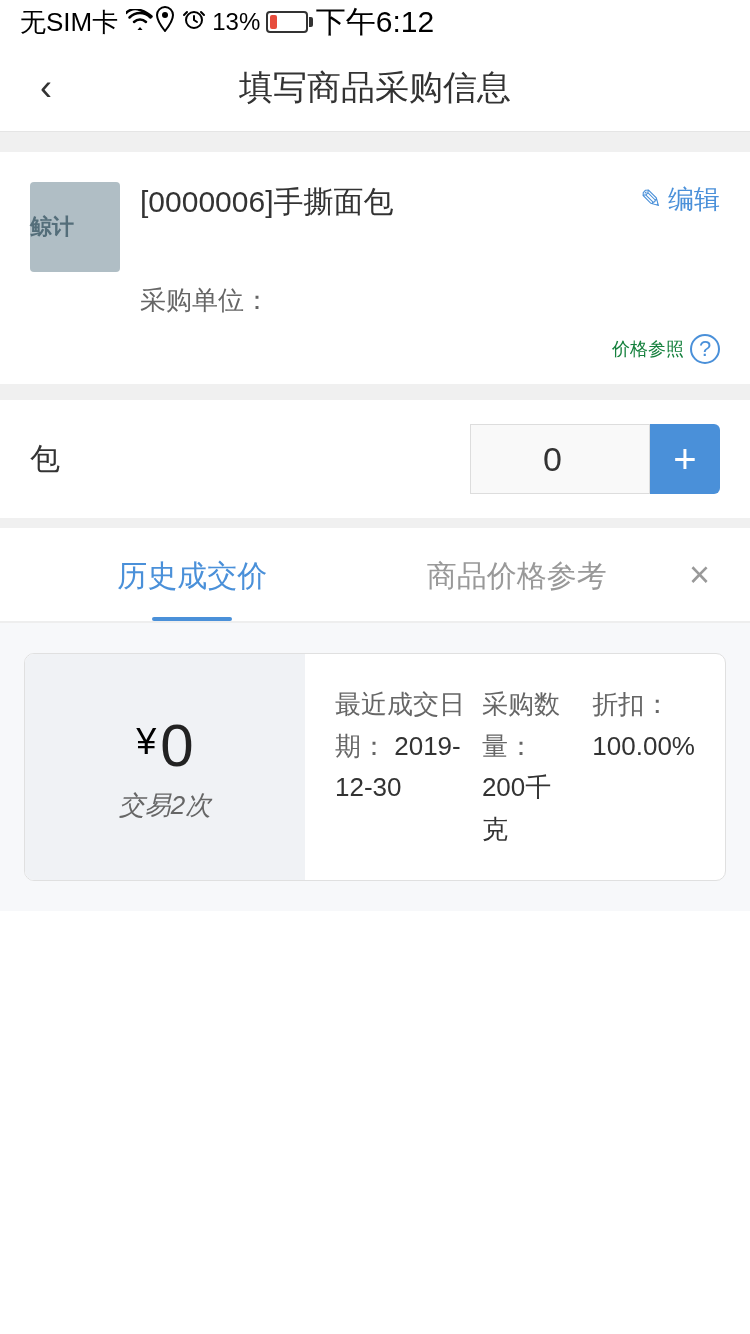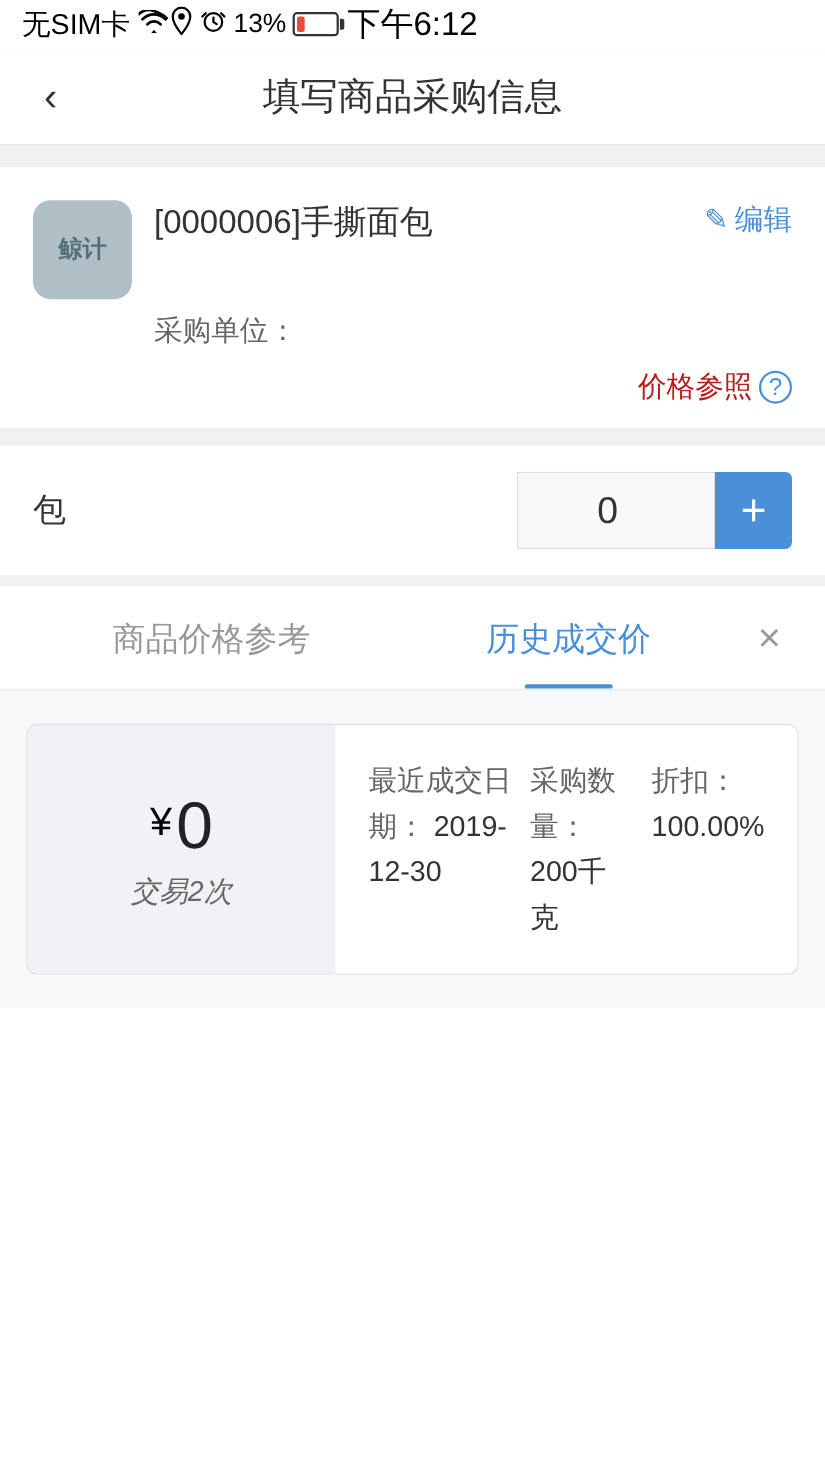--- a/index.html
+++ b/index.html
@@ -112,24 +112,24 @@
     }
     .product-left {
       display: flex;
       align-items: flex-start;
       gap: 20px;
     }
     .product-icon {
       width: 90px;
       height: 90px;
       background: #b0bec5;
-      border-radius: 16px;
-      display: flex;
-      align-items: center;
-      justify-content: center;
+      border-radius: 4px;
+      display: flex;
+      align-items: center;
+      justify-content: flex-start;
       flex-shrink: 0;
     }
     .owl-icon {
       font-size: 40px;
       color: #fff;
     }
     .product-info {
       display: flex;
       flex-direction: column;
       justify-content: center;
@@ -180,22 +180,22 @@
 
     
     .price-ref-row {
       display: flex;
       justify-content: flex-end;
       margin-top: 16px;
       align-items: center;
       gap: 6px;
     }
     .price-ref-btn {
-      font-size: 26px;
-      color: #b91c1c;
+      font-size: 18px;
+      color: #15803d;
       cursor: pointer;
     }
     .help-icon {
       width: 30px;
       height: 30px;
       border: 2px solid #4a90d9;
       border-radius: 50%;
       display: flex;
       align-items: center;
       justify-content: center;
@@ -433,26 +433,26 @@
     <span class="unit-box">包</span>
   </div>
   <div class="quantity-input-group">
     <input class="quantity-input" type="number" value="0" style="">
     <button class="qty-plus-btn">+</button>
   </div>
 </div>
 
 <div class="tabs-section">
   <div class="tabs-bar">
-    <div class="tab-item">
-      <span>商品价格参考</span>
-    </div>
     <div class="tab-item active">
       <span>历史成交价</span>
       <div class="tab-underline"></div>
+    </div>
+    <div class="tab-item">
+      <span>商品价格参考</span>
     </div>
     <span class="close-btn">×</span>
   </div>
 
   <div class="price-card">
     <div class="price-left-panel">
       <div style="display:flex; align-items:flex-start;">
         <span class="price-currency">¥</span>
         <span class="price-amount">0</span>
       </div>

